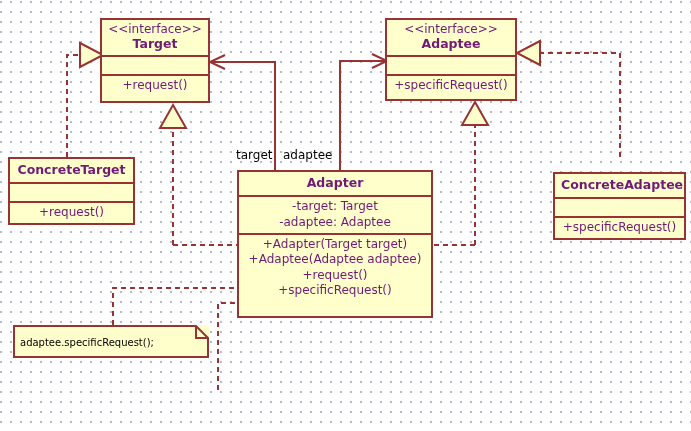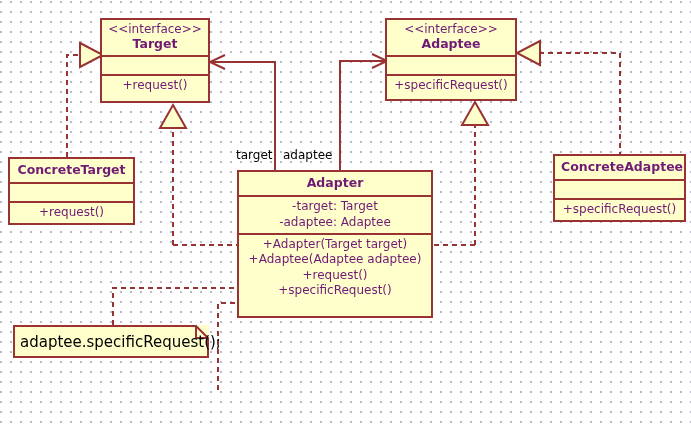--- a/index.html
+++ b/index.html
@@ -64,21 +64,21 @@
   .uml-empty {
     height: 12px;
   }
   .uml-attrs div, .uml-ops div { white-space: nowrap; }
 
   
   .uml-note {
     position: absolute;
     background: #ffffcc;
     color: #000000;
-    font-size: 15px;
+    font-size: 10px;
     box-sizing: border-box;
   }
   .uml-note .note-body {
     position: absolute;
     inset: 0;
   }
   .uml-note .note-text {
     position: absolute;
     left: 7px;
     top: 50%;
@@ -187,21 +187,21 @@
       <span class="cname">ConcreteTarget</span>
     </div>
     <div class="uml-sep"></div>
     <div class="uml-attrs uml-empty"></div>
     <div class="uml-sep"></div>
     <div class="uml-ops">
       <div>+request()</div>
     </div>
   </div>
 
-  <div class="uml-class" style="left:553px; top:154px; width:133px; height:68px;">
+  <div class="uml-class" style="left:553px; top:172px; width:133px; height:68px;">
     <div class="uml-head" style="padding-top:4px; padding-bottom:5px;">
       <span class="cname">ConcreteAdaptee</span>
     </div>
     <div class="uml-sep"></div>
     <div class="uml-attrs uml-empty"></div>
     <div class="uml-sep"></div>
     <div class="uml-ops">
       <div>+specificRequest()</div>
     </div>
   </div>

